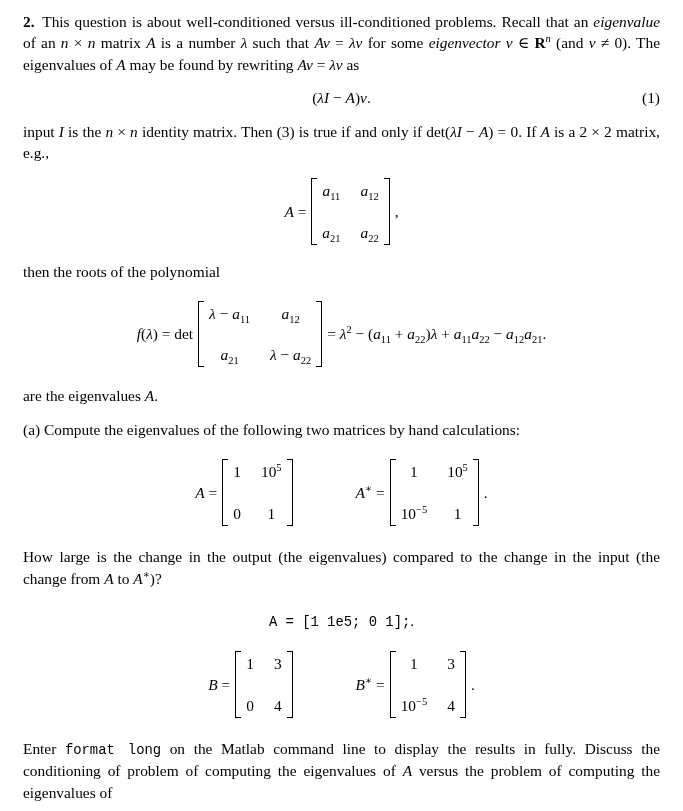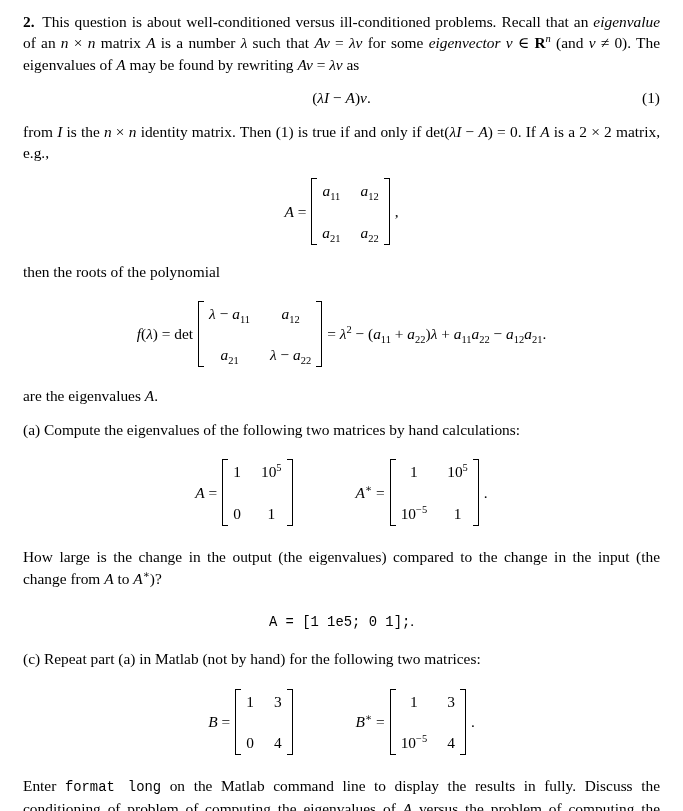--- a/index.html
+++ b/index.html
@@ -40,21 +40,21 @@
 
 <div class="page">
 
   <p><span class="bf">2.</span><span> This question is about well-conditioned versus ill-conditioned problems. Recall that an </span><span class="it">eigenvalue</span><span> of an </span><span class="it">n</span><span> × </span><span class="it">n</span><span> matrix </span><span class="it">A</span><span> is a number </span><span class="it">λ</span><span> such that </span><span class="it">Av</span><span> = </span><span class="it">λv</span><span> for some </span><span class="it">eigenvector</span><span> </span><span class="it">v</span><span> ∈ </span><span class="bf">R</span><sup class="it">n</sup><span> (and </span><span class="it">v</span><span> ≠ 0). The eigenvalues of </span><span class="it">A</span><span> may be found by rewriting </span><span class="it">Av</span><span> = </span><span class="it">λv</span><span> as</span></p>
 
   <div class="disp disp-eq1">
     <span><span>(</span><span class="it">λI</span><span> − </span><span class="it">A</span><span>)</span><span class="it">v</span><span>.</span></span>
     <span class="eqnum">(1)</span>
   </div>
 
-  <p><span>from </span><span class="it">I</span><span> is the </span><span class="it">n</span><span> × </span><span class="it">n</span><span> identity matrix. Then (1) is true if and only if det(</span><span class="it">λI</span><span> − </span><span class="it">A</span><span>) = 0. If </span><span class="it">A</span><span> is a 2 × 2 matrix, e.g.,</span></p>
+  <p><span>input </span><span class="it">I</span><span> is the </span><span class="it">n</span><span> × </span><span class="it">n</span><span> identity matrix. Then (3) is true if and only if det(</span><span class="it">λI</span><span> − </span><span class="it">A</span><span>) = 0. If </span><span class="it">A</span><span> is a 2 × 2 matrix, e.g.,</span></p>
 
   <div class="disp disp-mat">
     <span class="mrow">
       <span><span class="it">A</span><span> =</span></span>
       <span class="matrix"><span class="brk brk-l"></span><span class="mgrid" style="grid-template-columns: repeat(2, auto);"><span class="mcell"><span class="it">a</span><sub>11</sub></span><span class="mcell"><span class="it">a</span><sub>12</sub></span><span class="mcell"><span class="it">a</span><sub>21</sub></span><span class="mcell"><span class="it">a</span><sub>22</sub></span></span><span class="brk brk-r"></span></span>
       <span><span>,</span></span>
     </span>
   </div>
 
   <p><span>then the roots of the polynomial</span></p>
@@ -85,21 +85,20 @@
     </span>
   </div>
 
   <p><span>How large is the change in the output (the eigenvalues) compared to the change in the input (the change from </span><span class="it">A</span><span> to </span><span class="it">A</span><sup>∗</sup><span>)?</span></p>
 
 
   <div class="disp disp-code">
     <span><span class="tt">A = [1 1e5; 0 1];</span><span>.</span></span>
   </div>
 
-  <p class="item"><span>(c) Repeat part (a) in Matlab (not by hand) for the following two matrices:</span></p>
 
   <div class="disp disp-pairs">
     <span class="pair">
       <span class="mrow">
         <span><span class="it">B</span><span> =</span></span>
         <span class="matrix"><span class="brk brk-l"></span><span class="mgrid" style="grid-template-columns: repeat(2, auto);"><span class="mcell"><span>1</span></span><span class="mcell"><span>3</span></span><span class="mcell"><span>0</span></span><span class="mcell"><span>4</span></span></span><span class="brk brk-r"></span></span>
       </span>
       <span class="mrow">
         <span><span class="it">B</span><sup>∗</sup><span> =</span></span>
         <span class="matrix"><span class="brk brk-l"></span><span class="mgrid" style="grid-template-columns: repeat(2, auto);"><span class="mcell"><span>1</span></span><span class="mcell"><span>3</span></span><span class="mcell"><span>10</span><sup>−5</sup></span><span class="mcell"><span>4</span></span></span><span class="brk brk-r"></span></span>

